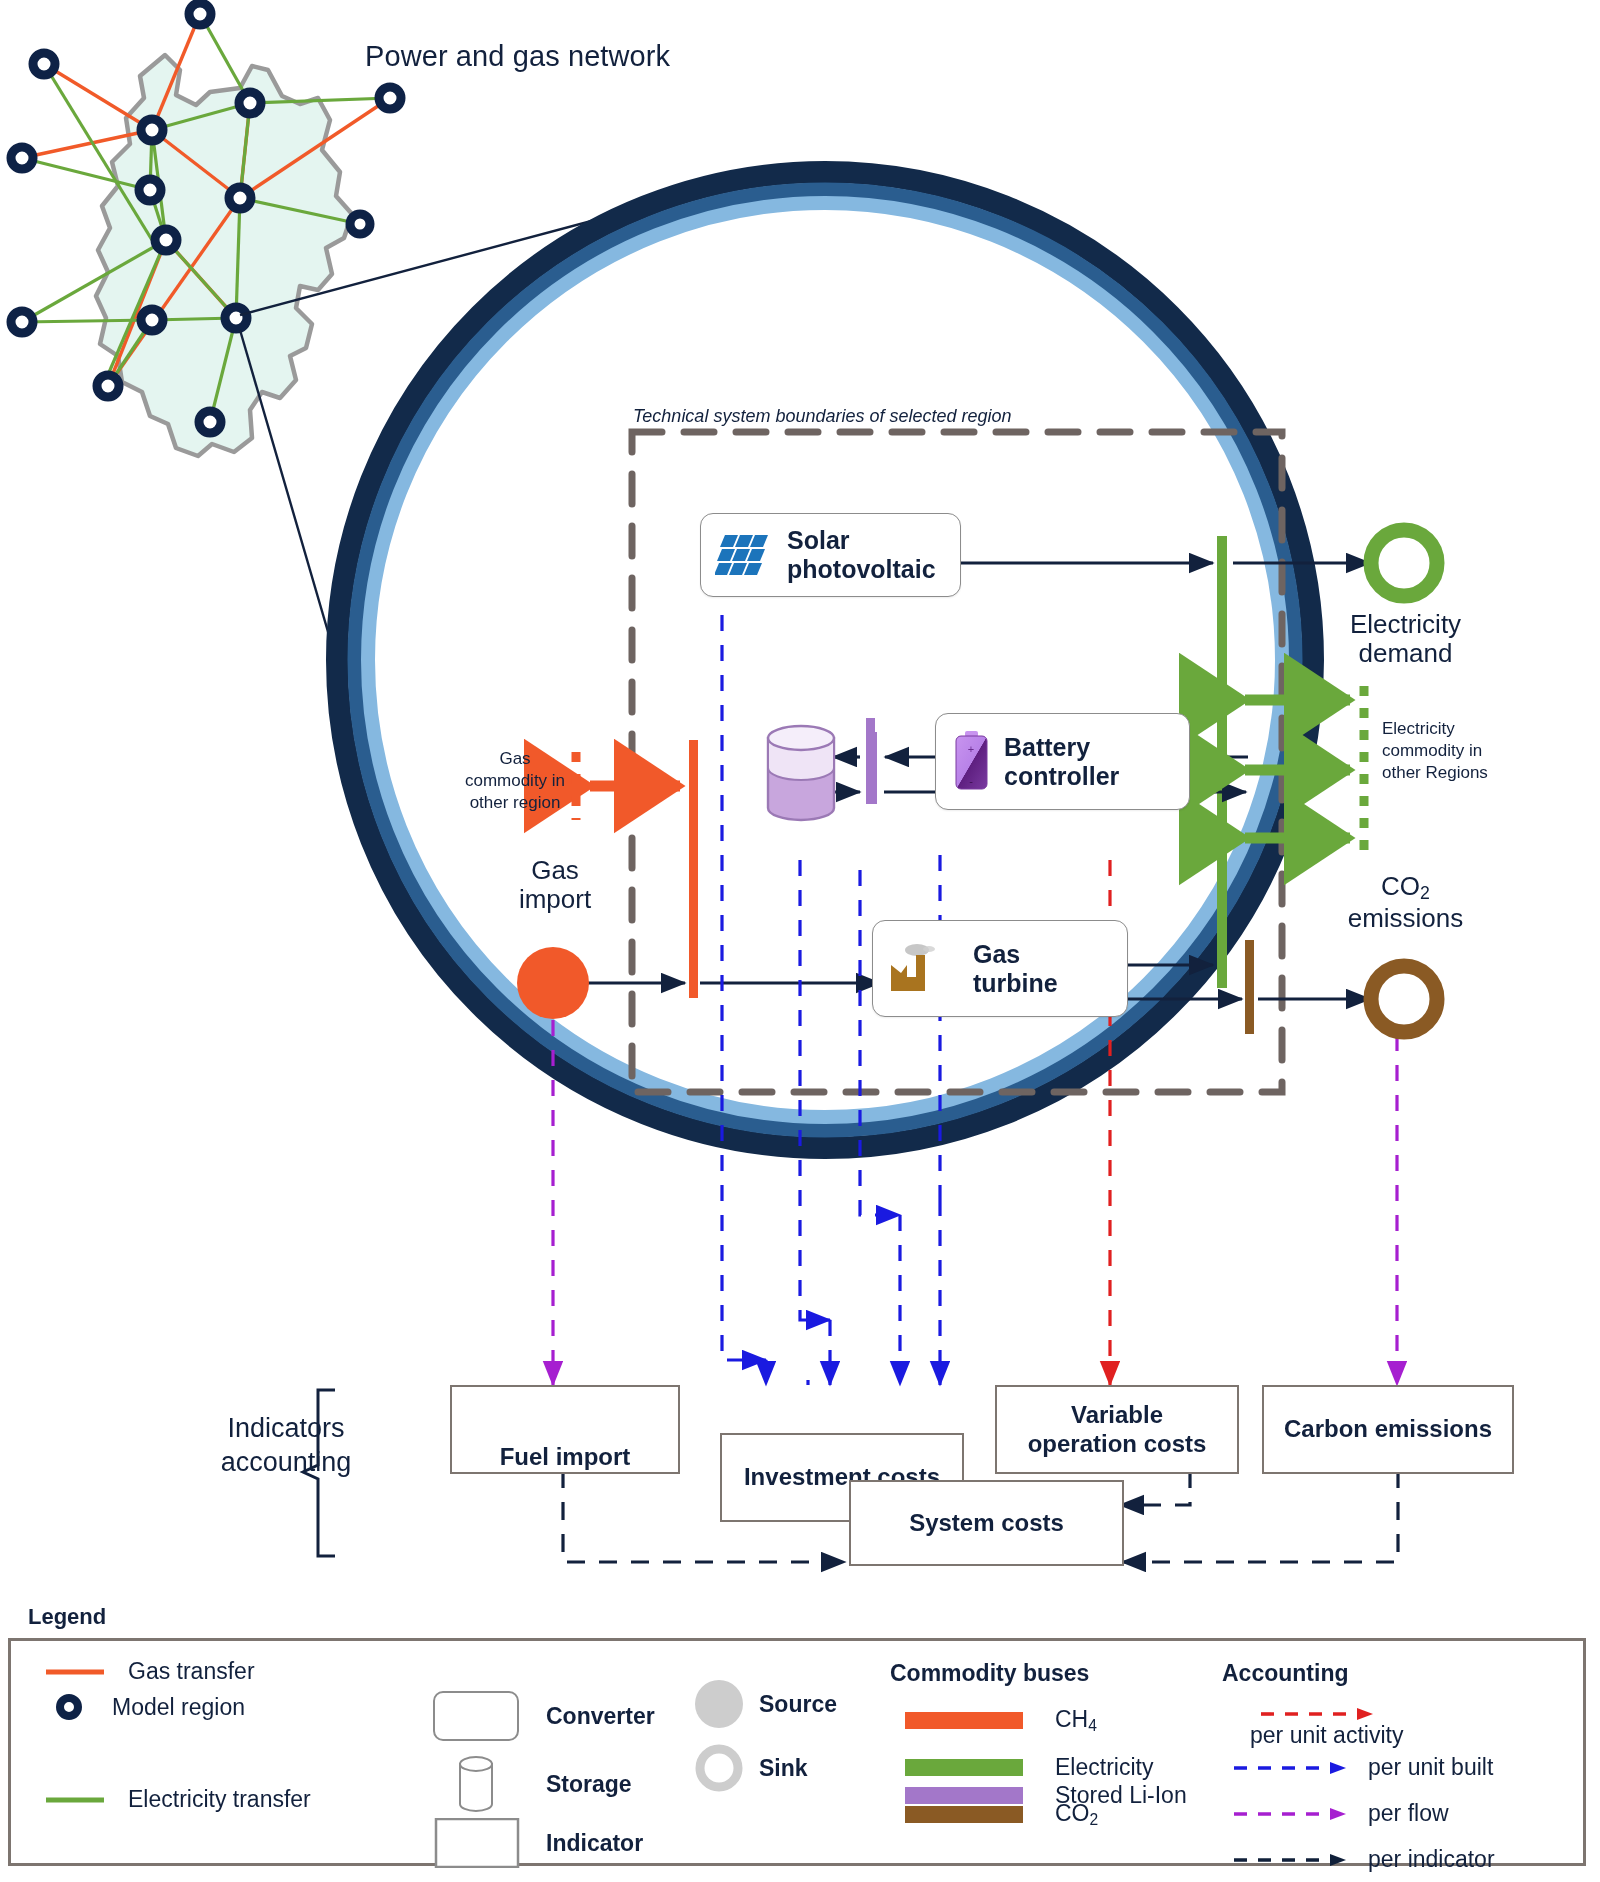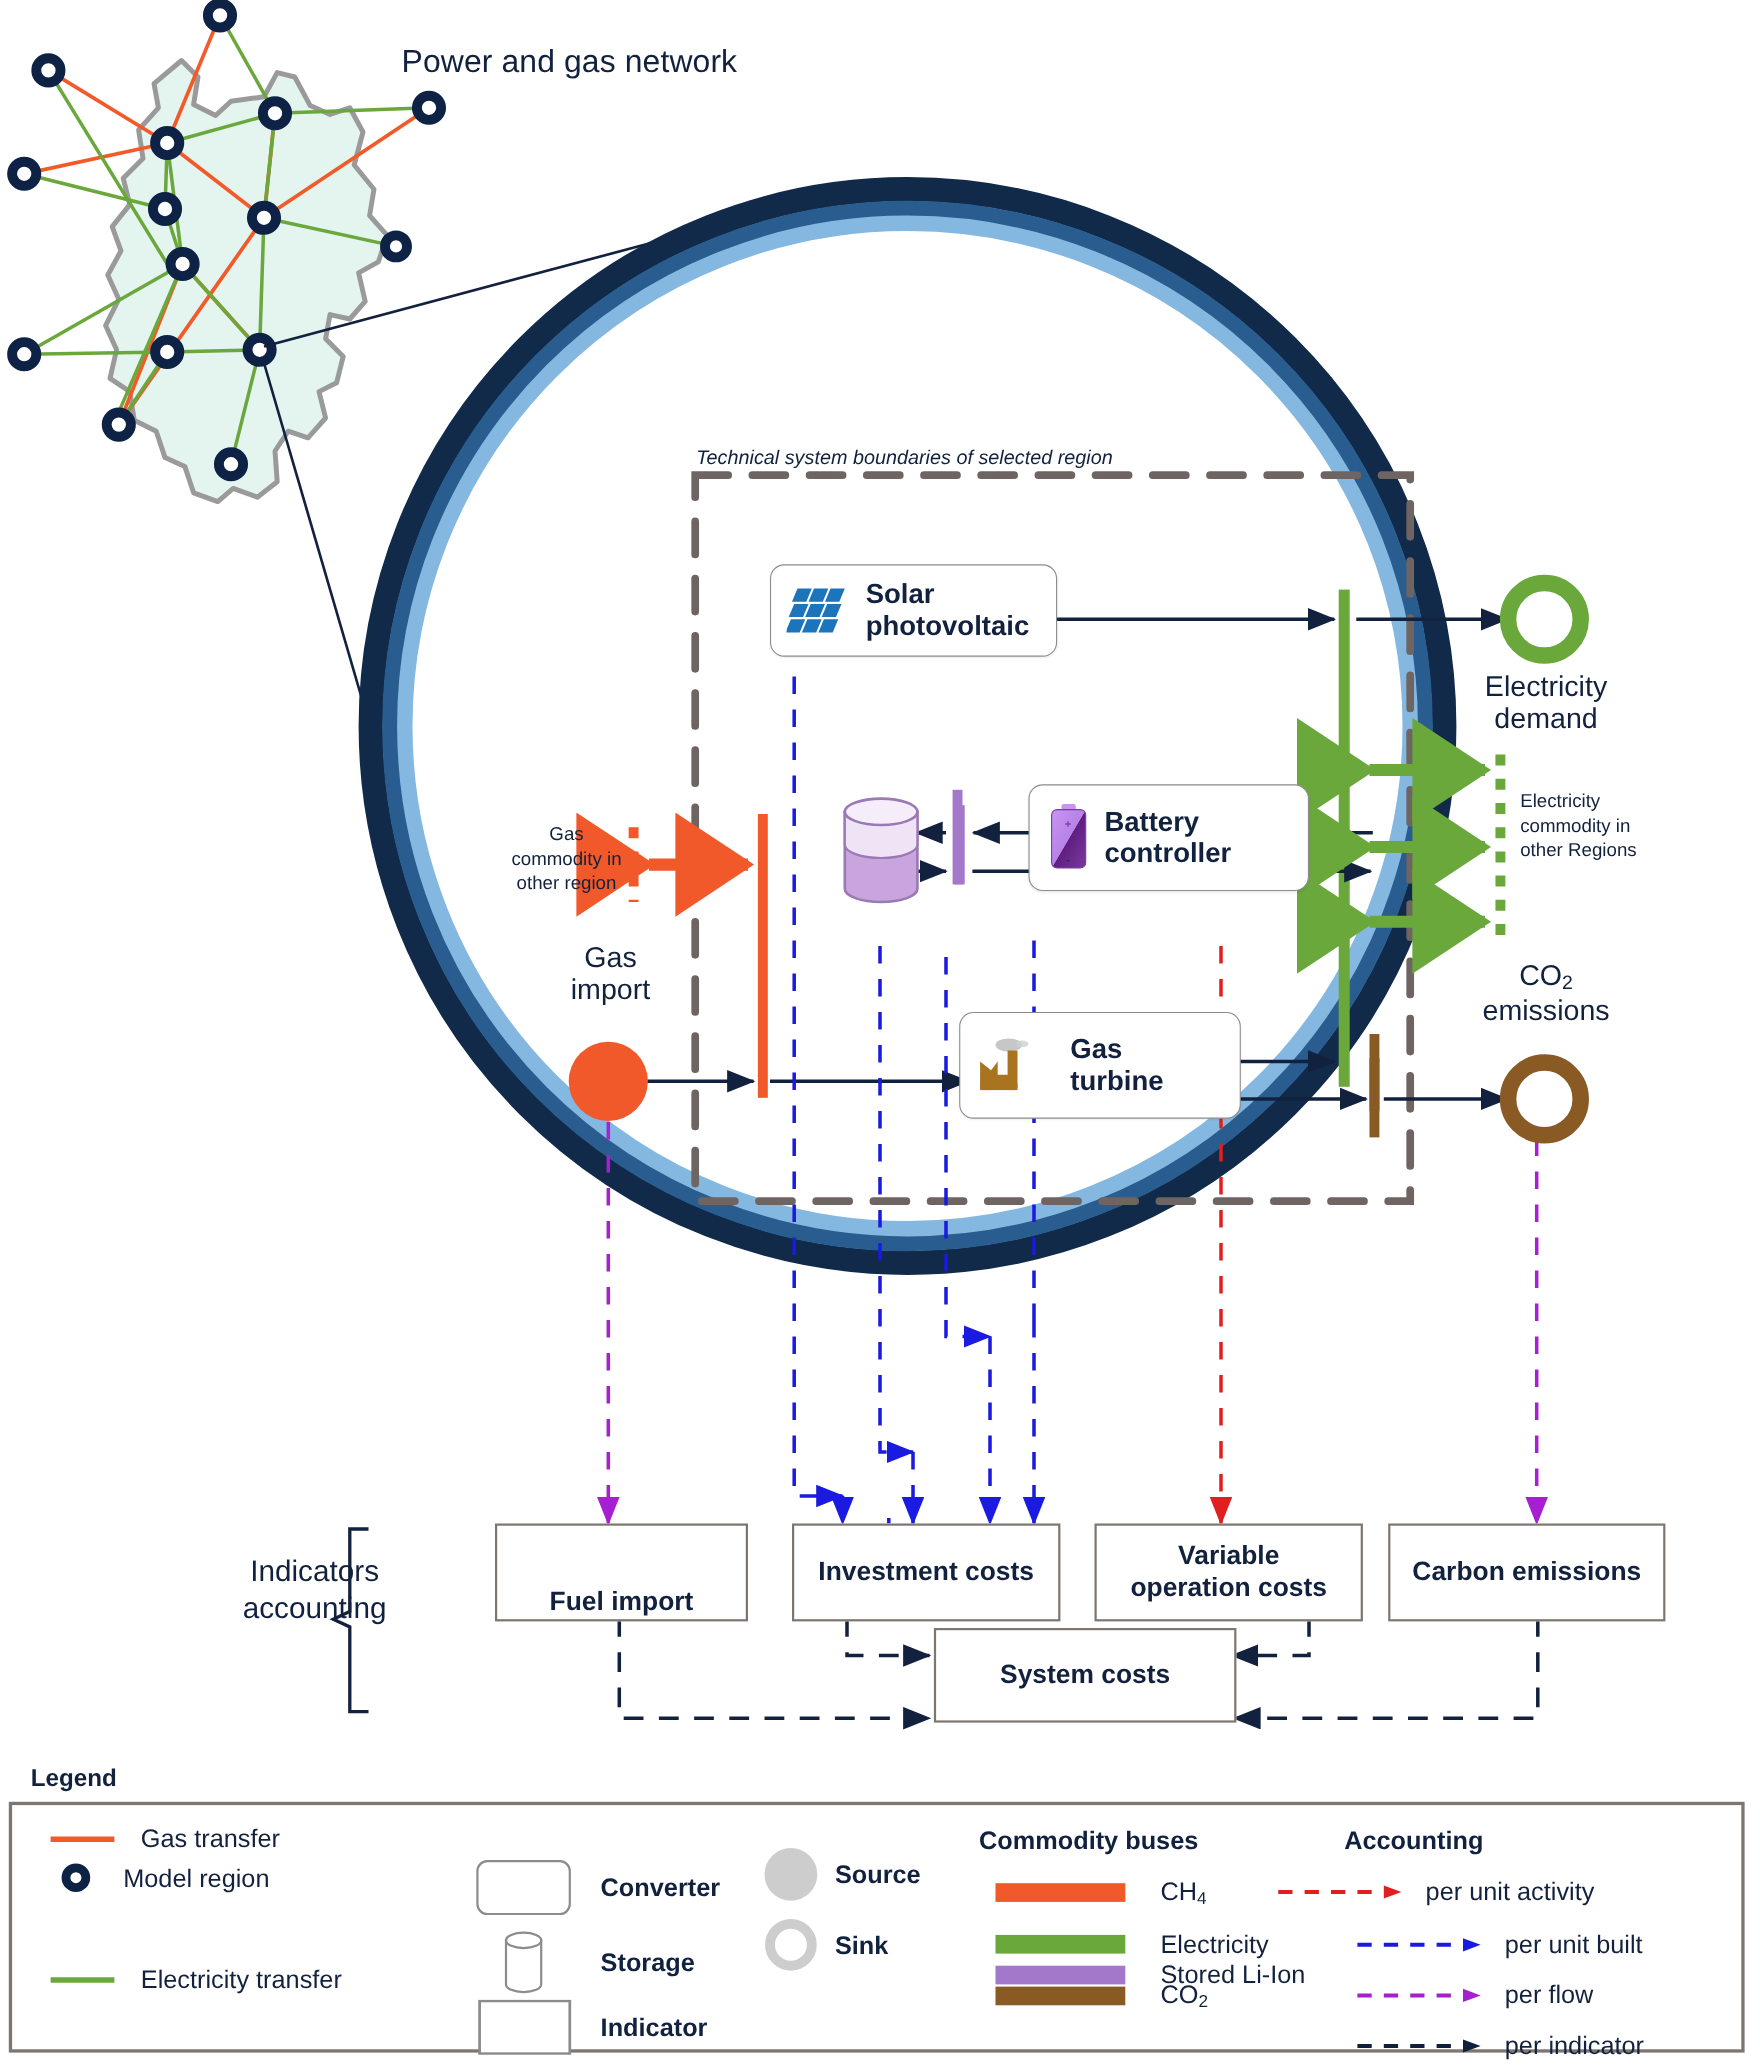--- a/index.html
+++ b/index.html
@@ -319,21 +319,21 @@
   <span>CO</span><span class="sub">2</span><br>
   <span>emissions</span>
 </div>
 
 <div class="indacc" style="white-space:pre-line;">Indicators
 accounting</div>
 
 <div class="indbox" style="left:450px;top:1385px;width:226px;height:85px;align-items:flex-end;">
   <span>Fuel import</span>
 </div>
-<div class="indbox" style="left:720px;top:1385px;width:240px;height:85px;">
+<div class="indbox" style="left:720px;top:1433px;width:240px;height:85px;">
   <span>Investment costs</span>
 </div>
 <div class="indbox" style="left:995px;top:1385px;width:240px;height:85px;">
   <span style="white-space:pre-line;">Variable
 operation costs</span>
 </div>
 <div class="indbox" style="left:1262px;top:1385px;width:248px;height:85px;">
   <span>Carbon emissions</span>
 </div>
 <div class="indbox" style="left:849px;top:1480px;width:271px;height:82px;">
@@ -413,21 +413,21 @@
     <span>CO</span><span class="sub">2</span>
   </span>
 </div>
 <div class="lg-item" style="left:905px;top:1782px;">
   <span style="display:inline-block;width:118px;height:17px;background:#a377c9;"></span>
   <span class="lg-text" style="margin-left:32px;">Stored Li-Ion</span>
 </div>
 
 <div class="lg-head" style="left:1222px;top:1660px;">Accounting</div>
 
-<div class="lg-item" style="left:1160px;top:1706px;">
+<div class="lg-item" style="left:1232px;top:1706px;flex-direction:column;">
   <svg width="118" height="16" viewBox="0 0 118 16">
     <line x1="2" y1="8" x2="96" y2="8" stroke="#e02020" stroke-width="3.6" stroke-dasharray="13 11"></line>
     <path d="M98,2 L114,8 L98,14 z" fill="#e02020"></path>
   </svg>
   <span class="lg-text" style="margin-left:18px;">per unit activity</span>
 </div>
 <div class="lg-item" style="left:1232px;top:1754px;">
   <svg width="118" height="16" viewBox="0 0 118 16">
     <line x1="2" y1="8" x2="96" y2="8" stroke="#1a1ae0" stroke-width="3.6" stroke-dasharray="13 11"></line>
     <path d="M98,2 L114,8 L98,14 z" fill="#1a1ae0"></path>

